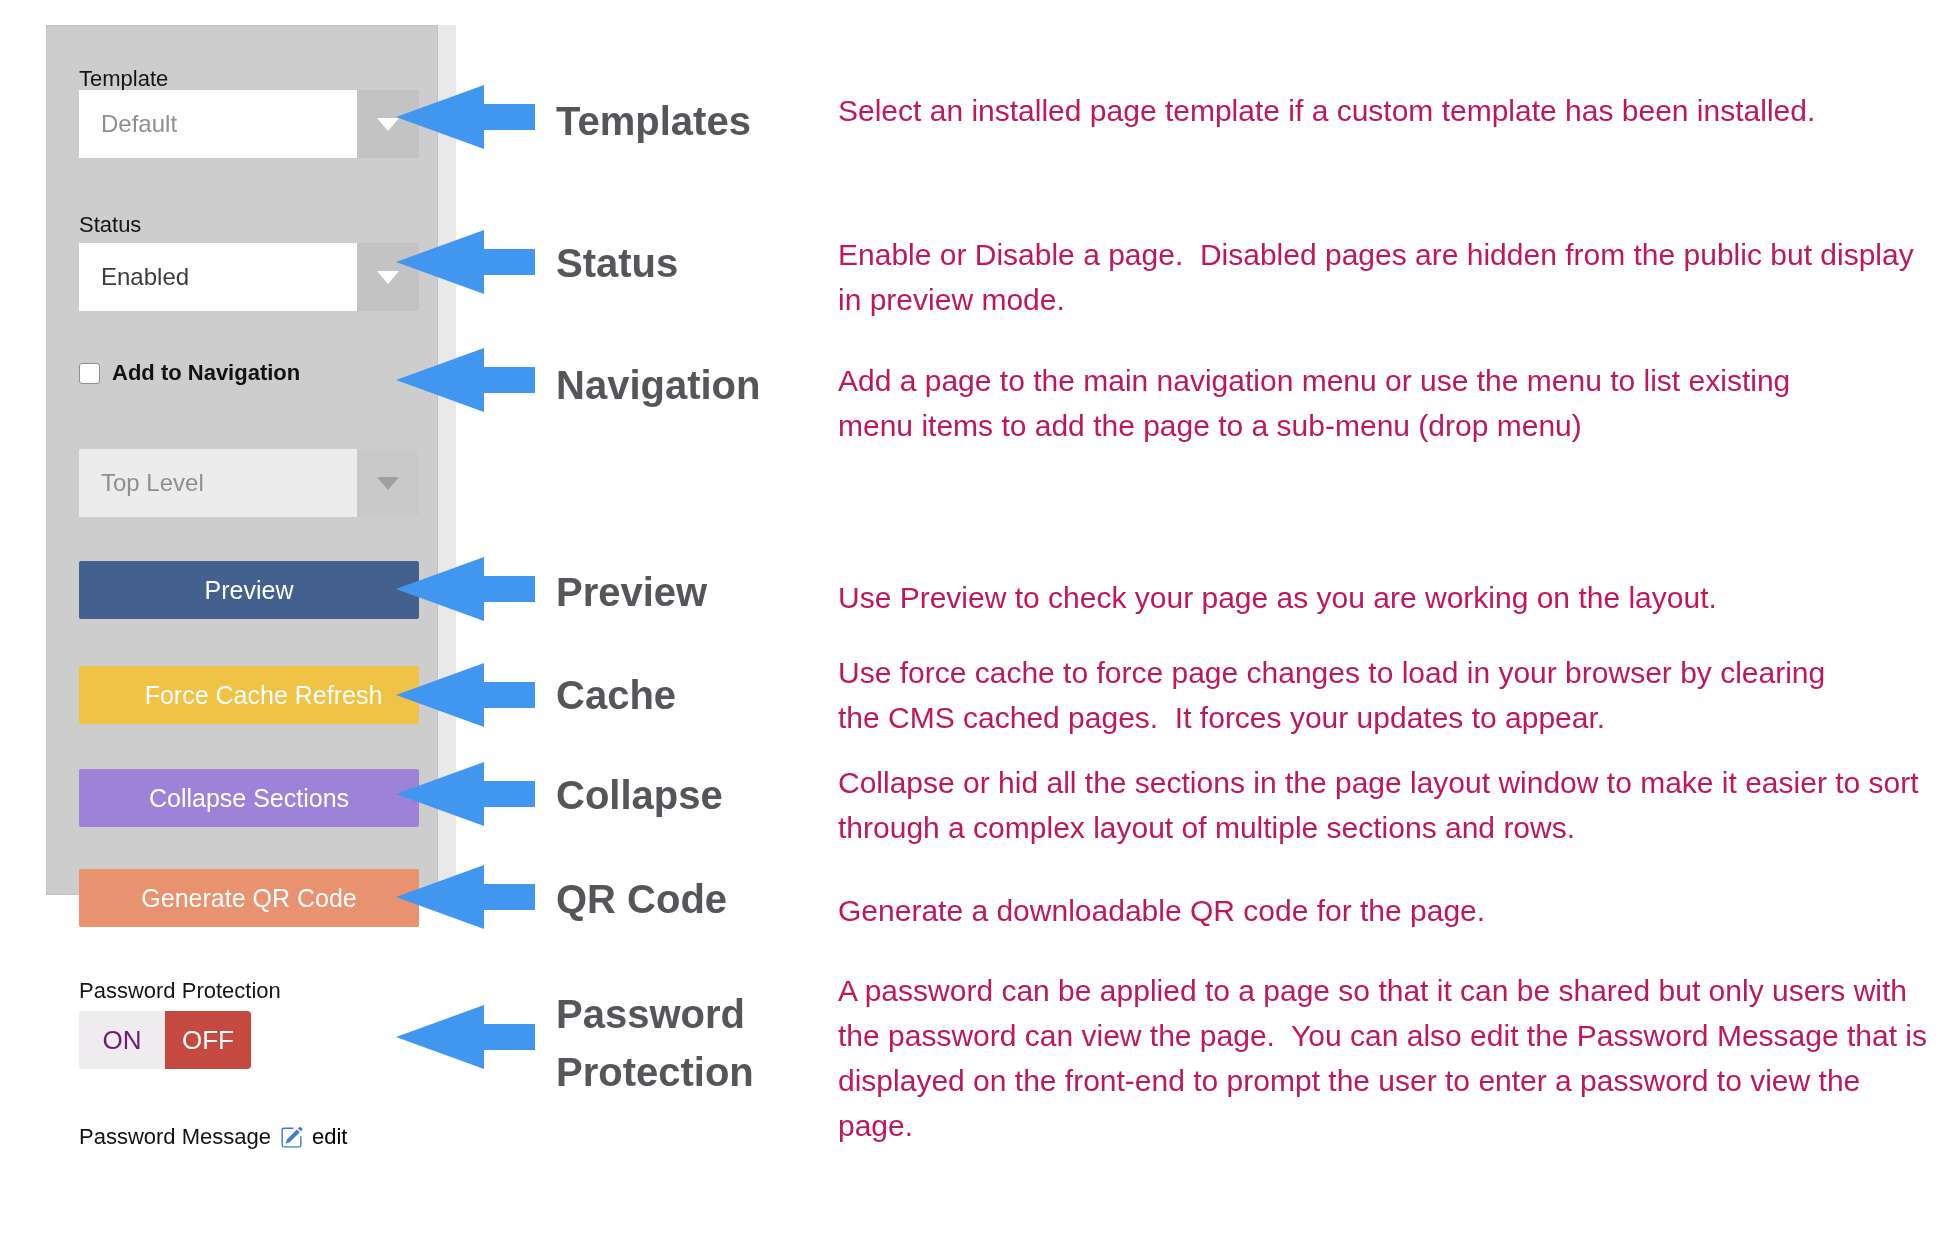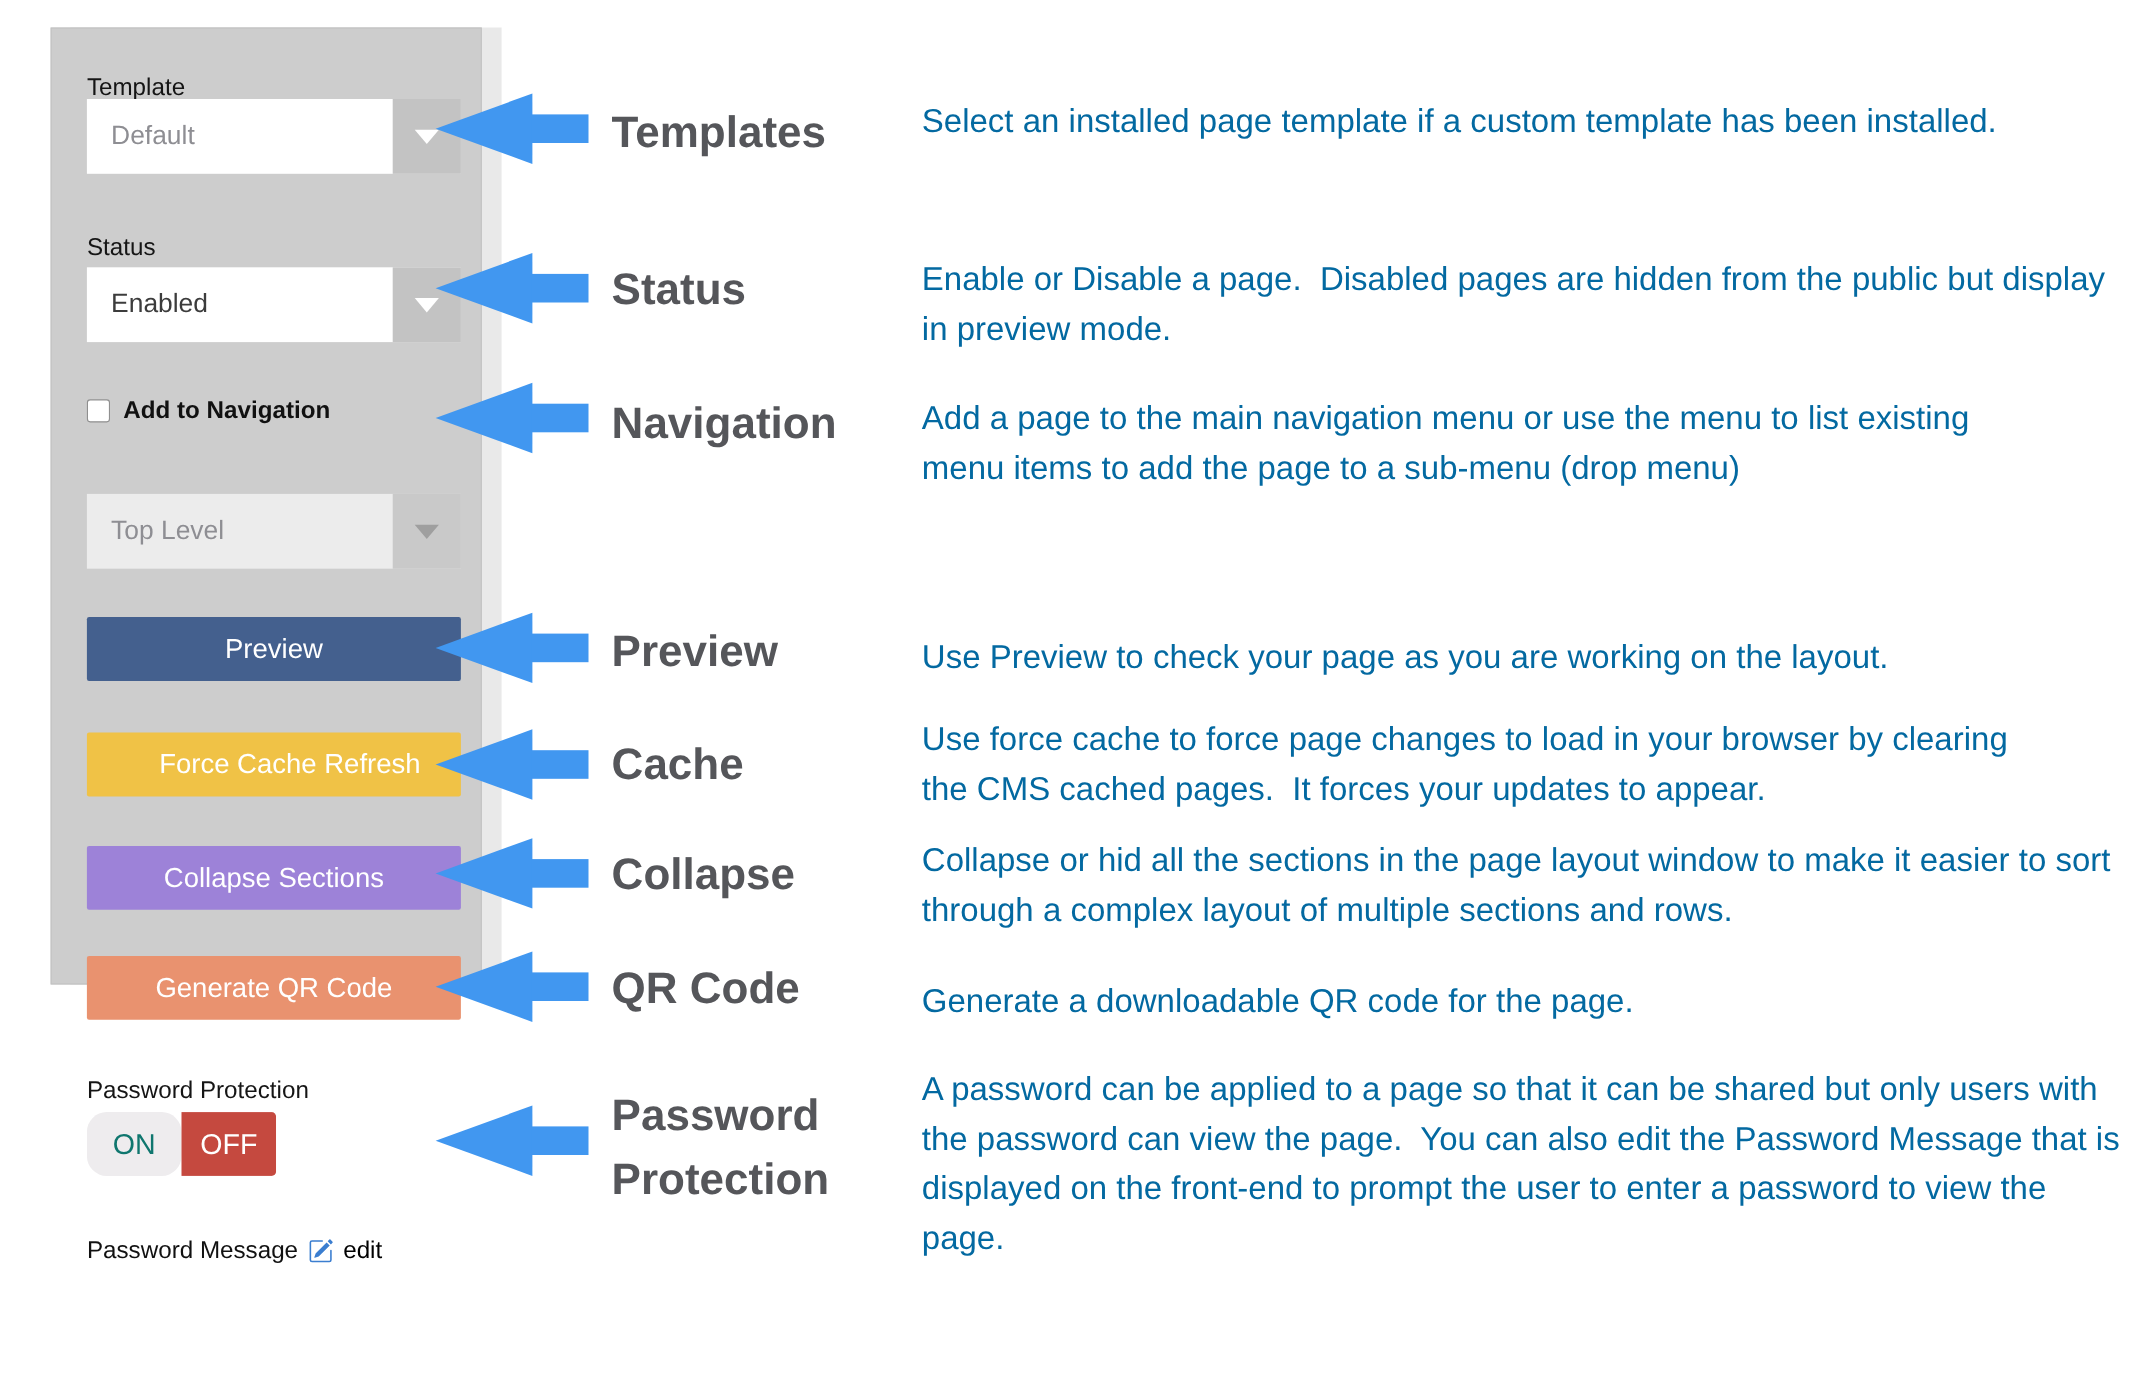--- a/index.html
+++ b/index.html
@@ -38,40 +38,40 @@
          text-align:center; line-height:58px; cursor:pointer; border-radius:2px; }
   .btn-preview  { top:535px; background:#44608e; }
   .btn-cache    { top:640px; background:#f0c246;padding-left:29px; }
   .btn-collapse { top:743px; background:#9d82d8; }
   .btn-qr       { top:843px; background:#e9926f; }
 
   .toggle { position:absolute; left:32px; top:985px; width:172px; height:58px;
             border-radius:4px; overflow:hidden; display:flex; }
   .toggle .seg { width:86px; height:58px; line-height:58px; text-align:center;
                  font-size:26px; cursor:pointer; }
-  .seg-on  { background:#eeecee; color:#0f766e;border-radius:18px; }
+  .seg-on  { background:#eeecee; color:#701a75; }
   .seg-off { background:#c5493f; color:#ffffff; }
 
   .pwmsg-row { position:absolute; left:32px; top:1098px; display:flex;
                align-items:center; gap:9px; }
   .pwmsg-label { font-size:22px; color:#111111; }
   .edit-icon { width:23px; height:23px; display:inline-block; }
   .edit-link { font-size:22px; color:#000000; text-decoration:none; cursor:pointer; }
 
   
   .arrow { position:absolute; left:396px; width:140px; height:64px; }
   .arrow .head { position:absolute; left:0; top:0; width:0; height:0;
                  border-top:32px solid transparent; border-bottom:32px solid transparent;
                  border-right:88px solid #4197f0; }
   .arrow .tail { position:absolute; left:87px; top:19px; width:52px; height:26px;
                  background:#4197f0; }
 
   .row-label { position:absolute; left:556px; width:270px; font-size:40px; font-weight:700;
                color:#55565a; line-height:58px; }
-  .row-desc  { position:absolute; left:838px; font-size:30px; color:#0369a1;
+  .row-desc  { position:absolute; left:838px; font-size:30px; color:#be185d;
                line-height:45px; white-space:pre-wrap; }
 
   .a1 .arrow{top:85px}   .a1 .row-label{top:92px}  .a1 .row-desc{top:88px;  max-width:1010px}
   .a2 .arrow{top:230px}  .a2 .row-label{top:234px} .a2 .row-desc{top:232px; max-width:1090px}
   .a3 .arrow{top:348px}  .a3 .row-label{top:356px} .a3 .row-desc{top:358px; max-width:990px}
   .a4 .arrow{top:557px}  .a4 .row-label{top:563px} .a4 .row-desc{top:575px; max-width:1090px}
   .a5 .arrow{top:663px}  .a5 .row-label{top:666px} .a5 .row-desc{top:650px; max-width:1030px}
   .a6 .arrow{top:762px}  .a6 .row-label{top:766px} .a6 .row-desc{top:760px; max-width:1100px}
   .a7 .arrow{top:865px}  .a7 .row-label{top:870px} .a7 .row-desc{top:888px; max-width:1100px}
   .a8 .arrow{top:1005px} .a8 .row-label{top:985px} .a8 .row-desc{top:968px; max-width:1100px}

